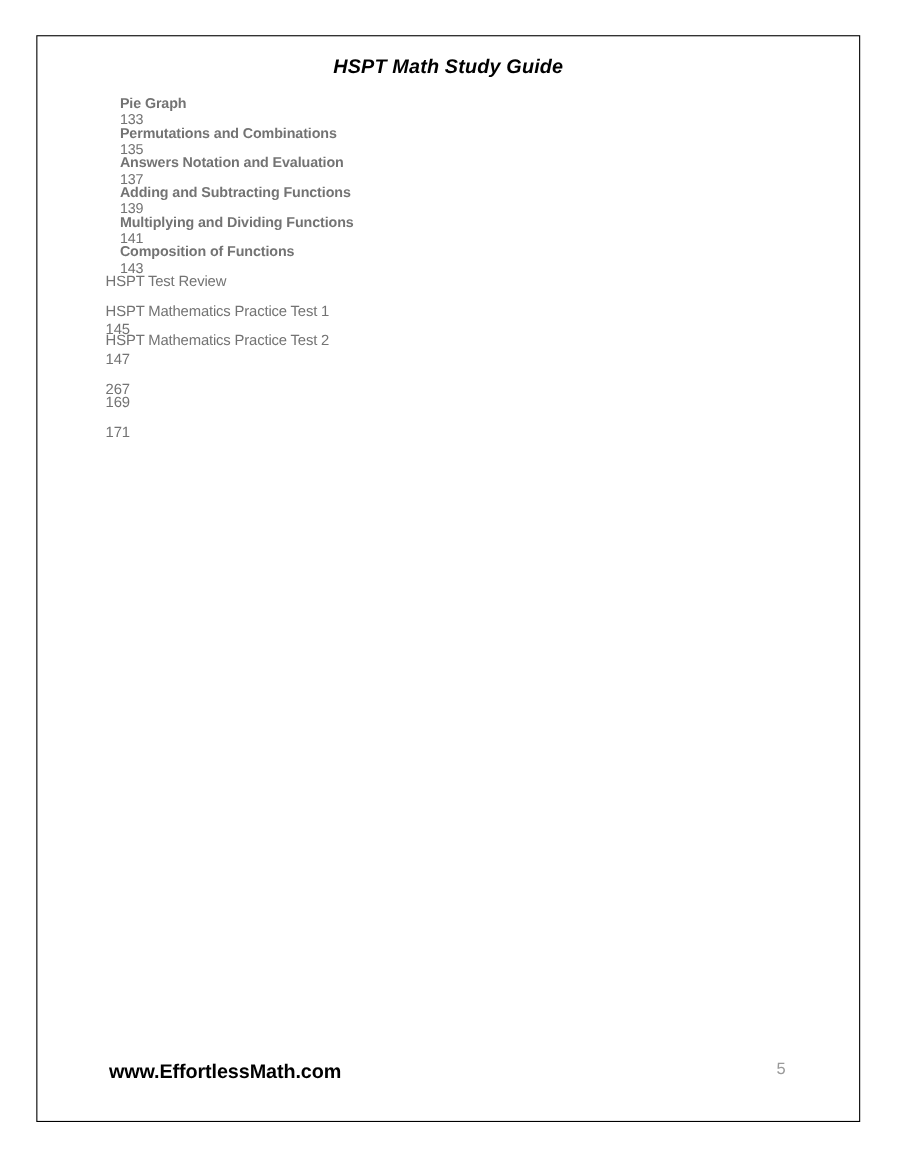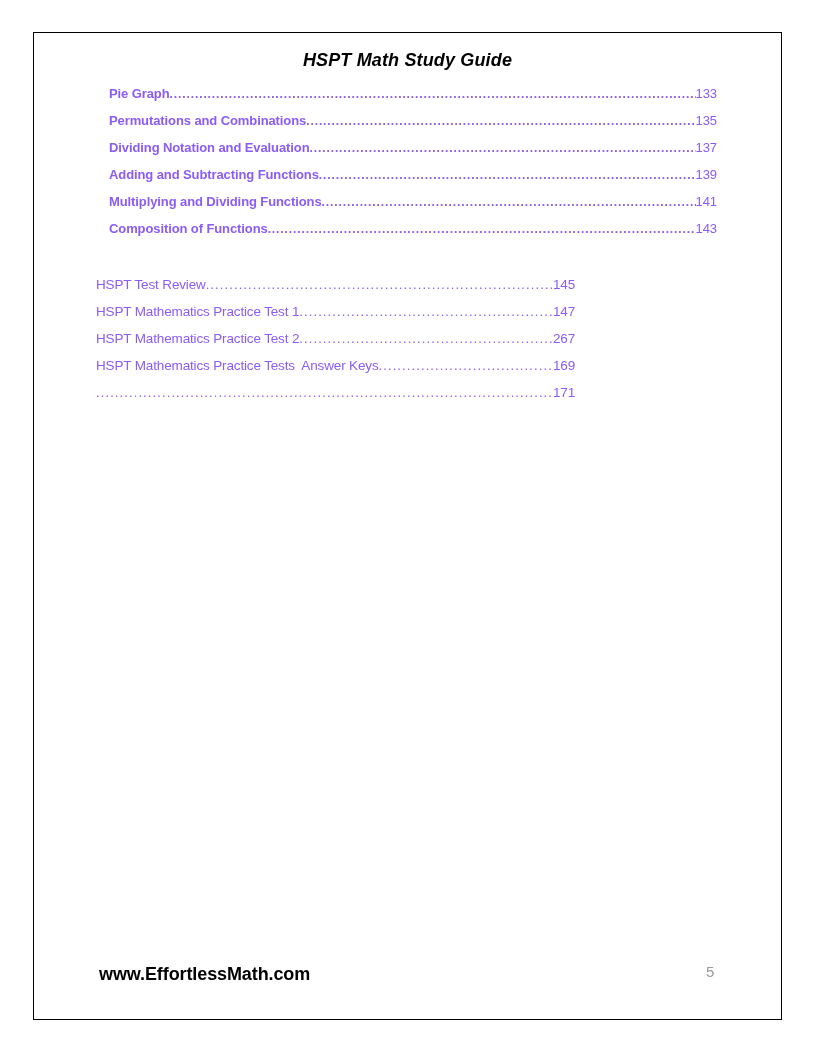--- a/index.html
+++ b/index.html
@@ -44,22 +44,23 @@
     position: absolute;
     left: 0;
     top: 53px;
     width: 100%;
   }
 
   .toc-entry {
     display: flex;
     align-items: baseline;
     height: 27px;
-    color: #8b5cf6;
+    color: #737373;
     white-space: pre;
+    flex-direction: column;
   }
 
   
   .toc-entry.level-2 {
     padding-left: 75px;
     padding-right: 64px;
     font-family: "Liberation Sans Narrow", "Liberation Sans", sans-serif;
     font-size: 13px;
     font-weight: bold;
     font-stretch: condensed;
@@ -127,28 +128,28 @@
 </head>
 <body>
 
 <div id="page-frame">
 
   <div id="doc-title">HSPT Math Study Guide</div>
 
   <div id="toc">
       <div class="toc-entry level-2"><span class="entry-title">Pie Graph</span><span class="leader">...............................................................................................................................................................</span><span class="page-num">133</span></div>
       <div class="toc-entry level-2"><span class="entry-title">Permutations and Combinations</span><span class="leader">...............................................................................................................................................................</span><span class="page-num">135</span></div>
-      <div class="toc-entry level-2"><span class="entry-title">Dividing Notation and Evaluation</span><span class="leader">...............................................................................................................................................................</span><span class="page-num">137</span></div>
+      <div class="toc-entry level-2"><span class="entry-title">Answers Notation and Evaluation</span><span class="leader">...............................................................................................................................................................</span><span class="page-num">137</span></div>
       <div class="toc-entry level-2"><span class="entry-title">Adding and Subtracting Functions</span><span class="leader">...............................................................................................................................................................</span><span class="page-num">139</span></div>
       <div class="toc-entry level-2"><span class="entry-title">Multiplying and Dividing Functions</span><span class="leader">...............................................................................................................................................................</span><span class="page-num">141</span></div>
       <div class="toc-entry level-2"><span class="entry-title">Composition of Functions</span><span class="leader">...............................................................................................................................................................</span><span class="page-num">143</span></div>
       <div class="toc-entry level-1"><span class="entry-title">HSPT Test Review</span><span class="leader">...............................................................................................................................................................</span><span class="page-num">145</span></div>
       <div class="toc-entry level-1"><span class="entry-title">HSPT Mathematics Practice Test 1</span><span class="leader">...............................................................................................................................................................</span><span class="page-num">147</span></div>
       <div class="toc-entry level-1"><span class="entry-title">HSPT Mathematics Practice Test 2</span><span class="leader">...............................................................................................................................................................</span><span class="page-num">267</span></div>
-      <div class="toc-entry level-1"><span class="entry-title">HSPT Mathematics Practice Tests  Answer Keys</span><span class="leader">...............................................................................................................................................................</span><span class="page-num">169</span></div>
+      <div class="toc-entry level-1"><span class="leader">...............................................................................................................................................................</span><span class="page-num">169</span></div>
       <div class="toc-entry level-1"><span class="leader">...............................................................................................................................................................</span><span class="page-num">171</span></div>
     </div>
 
   <div id="footer">
     <div id="footer-site">www.EffortlessMath.com</div>
     <div id="footer-page">5</div>
   </div>
 
 </div>
 

